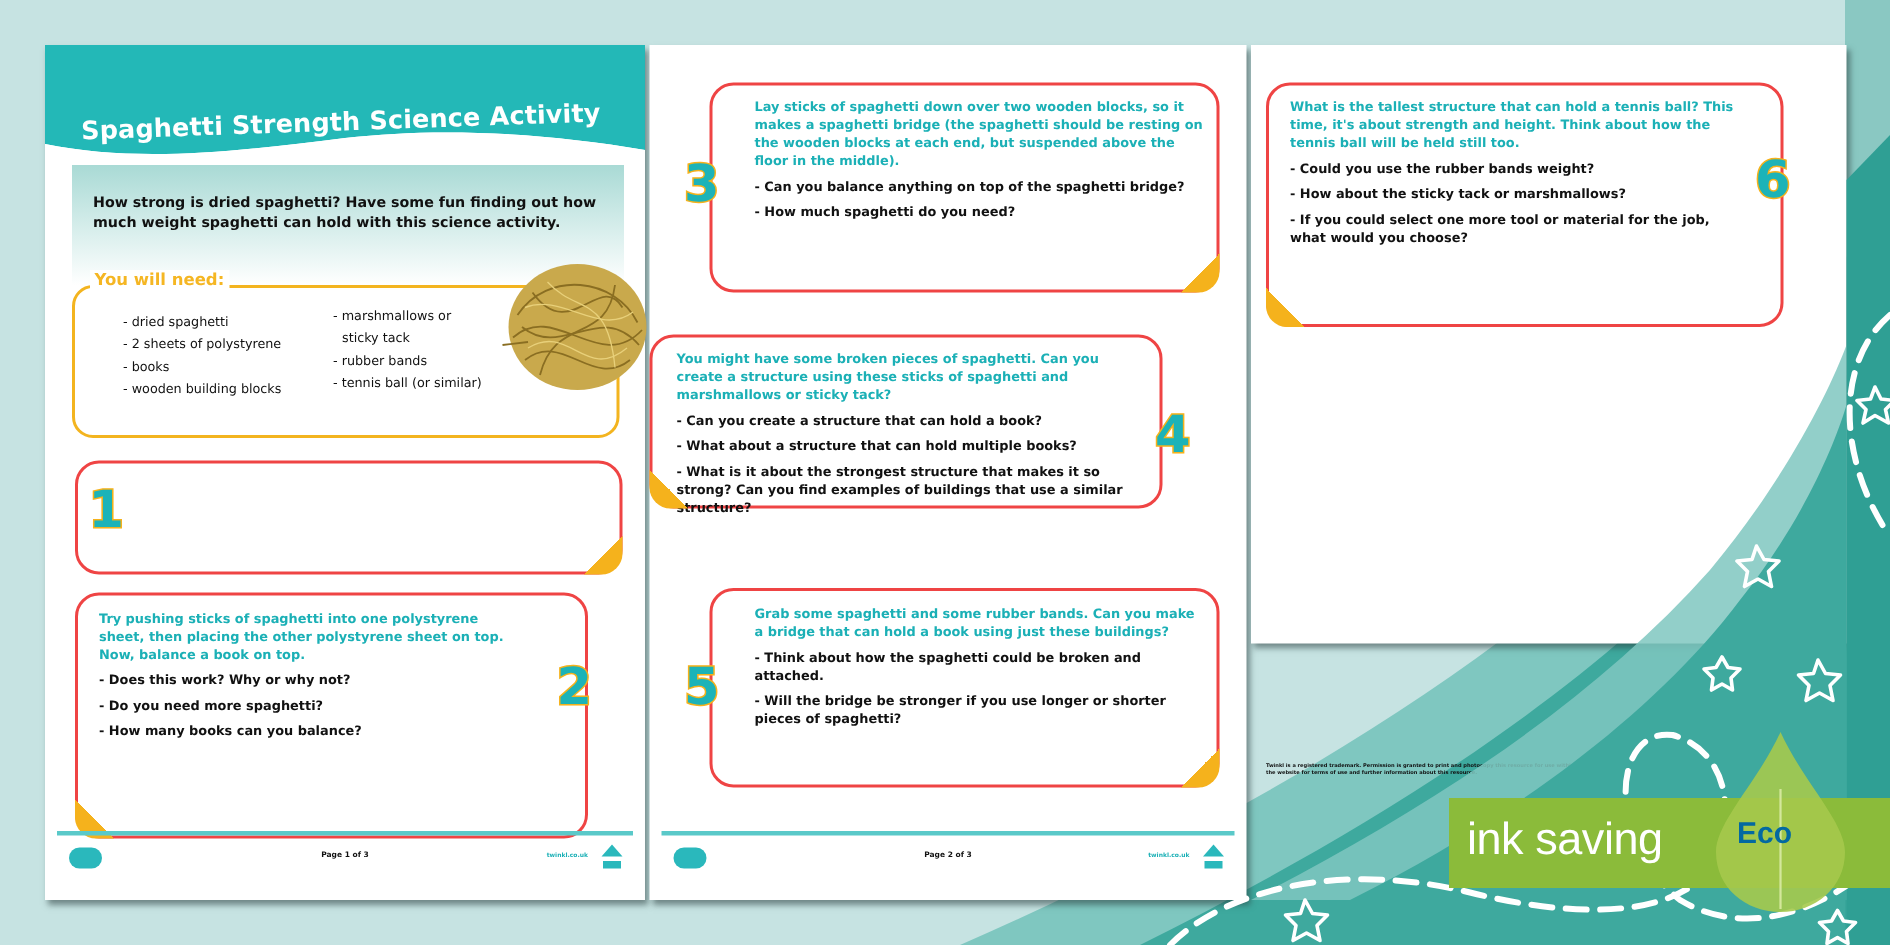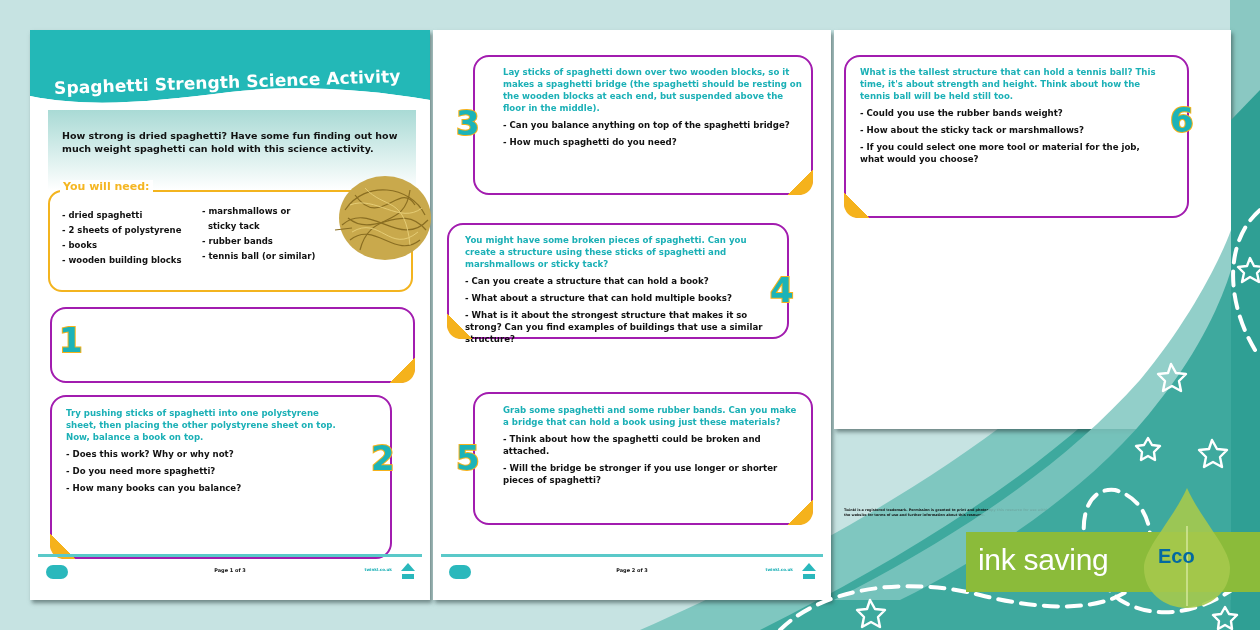--- a/index.html
+++ b/index.html
@@ -37,28 +37,28 @@
     background: linear-gradient(#a9dad5, #ffffff);
   }
   .materials-box {
     position: absolute; left: 18px; top: 160px; width: 365px; height: 102px;
     border: 2px solid #f3b41f; border-radius: 14px;
   }
   .materials-heading {
     position: absolute; left: 30px; top: 150px; font-size: 11px; font-weight: bold;
     color: #f5b623; background: #fff; padding: 0 3px; text-align: center;
   }
-  .mat-col { position: absolute; font-size: 8.5px; font-weight: bold; color: #111; line-height: 15px; }
+  .mat-col { position: absolute; font-size: 8.5px; font-weight: normal; color: #111; line-height: 15px; margin-left: 20px; }
   .mat-col div { white-space: nowrap; }
   .spaghetti-img {
     position: absolute; left: 300px; top: 140px; width: 105px; height: 95px;
   }
 
   .card {
-    position: absolute; border: 2px solid #a21caf; border-radius: 16px; background: #fff;
+    position: absolute; border: 2px solid #ef4444; border-radius: 16px; background: #fff;
   }
   .card .lead {
     color: #1bb0b6; font-weight: bold; font-size: 8.6px; line-height: 12px;
   }
   .card .qs { margin-top: 5px; }
   .card .qs div { font-size: 8.6px; font-weight: bold; color: #111; line-height: 12px; margin-bottom: 5px; }
   .card .inner { position: absolute; }
   .corner-br {
     position: absolute; right: -2px; bottom: -2px; width: 26px; height: 26px;
     background: linear-gradient(135deg, transparent 50%, #f5b21c 50%);
@@ -187,36 +187,36 @@
       <div class="lead">Lay sticks of spaghetti down over two wooden blocks, so it makes a spaghetti bridge (the spaghetti should be resting on the wooden blocks at each end, but suspended above the floor in the middle).</div>
       <div class="qs">
         <div>- Can you balance anything on top of the spaghetti bridge?</div>
         <div>- How much spaghetti do you need?</div>
       </div>
     </div>
     <div class="corner-br"></div>
   </div>
   <div class="num" style="left:23px; top:73px;">3</div>
 
-  <div class="card" style="left:14px; top:193px; width:342px; height:116px;">
+  <div class="card" style="left:0; top:193px; width:342px; height:116px;">
     <div class="inner" style="left:16px; top:9px; width:300px;">
       <div class="lead">You might have some broken pieces of spaghetti. Can you create a structure using these sticks of spaghetti and marshmallows or sticky tack?</div>
       <div class="qs">
         <div>- Can you create a structure that can hold a book?</div>
         <div>- What about a structure that can hold multiple books?</div>
         <div>- What is it about the strongest structure that makes it so strong? Can you find examples of buildings that use a similar structure?</div>
       </div>
     </div>
     <div class="corner-bl"></div>
   </div>
   <div class="num" style="left:337px; top:240px;">4</div>
 
   <div class="card" style="left:40px; top:362px; width:340px; height:133px;">
     <div class="inner" style="left:28px; top:10px; width:300px;">
-      <div class="lead">Grab some spaghetti and some rubber bands. Can you make a bridge that can hold a book using just these materials?</div>
+      <div class="lead">Grab some spaghetti and some rubber bands. Can you make a bridge that can hold a book using just these buildings?</div>
       <div class="qs">
         <div>- Think about how the spaghetti could be broken and attached.</div>
         <div>- Will the bridge be stronger if you use longer or shorter pieces of spaghetti?</div>
       </div>
     </div>
     <div class="corner-br"></div>
   </div>
   <div class="num" style="left:23px; top:408px;">5</div>
 
   <div class="footer">

